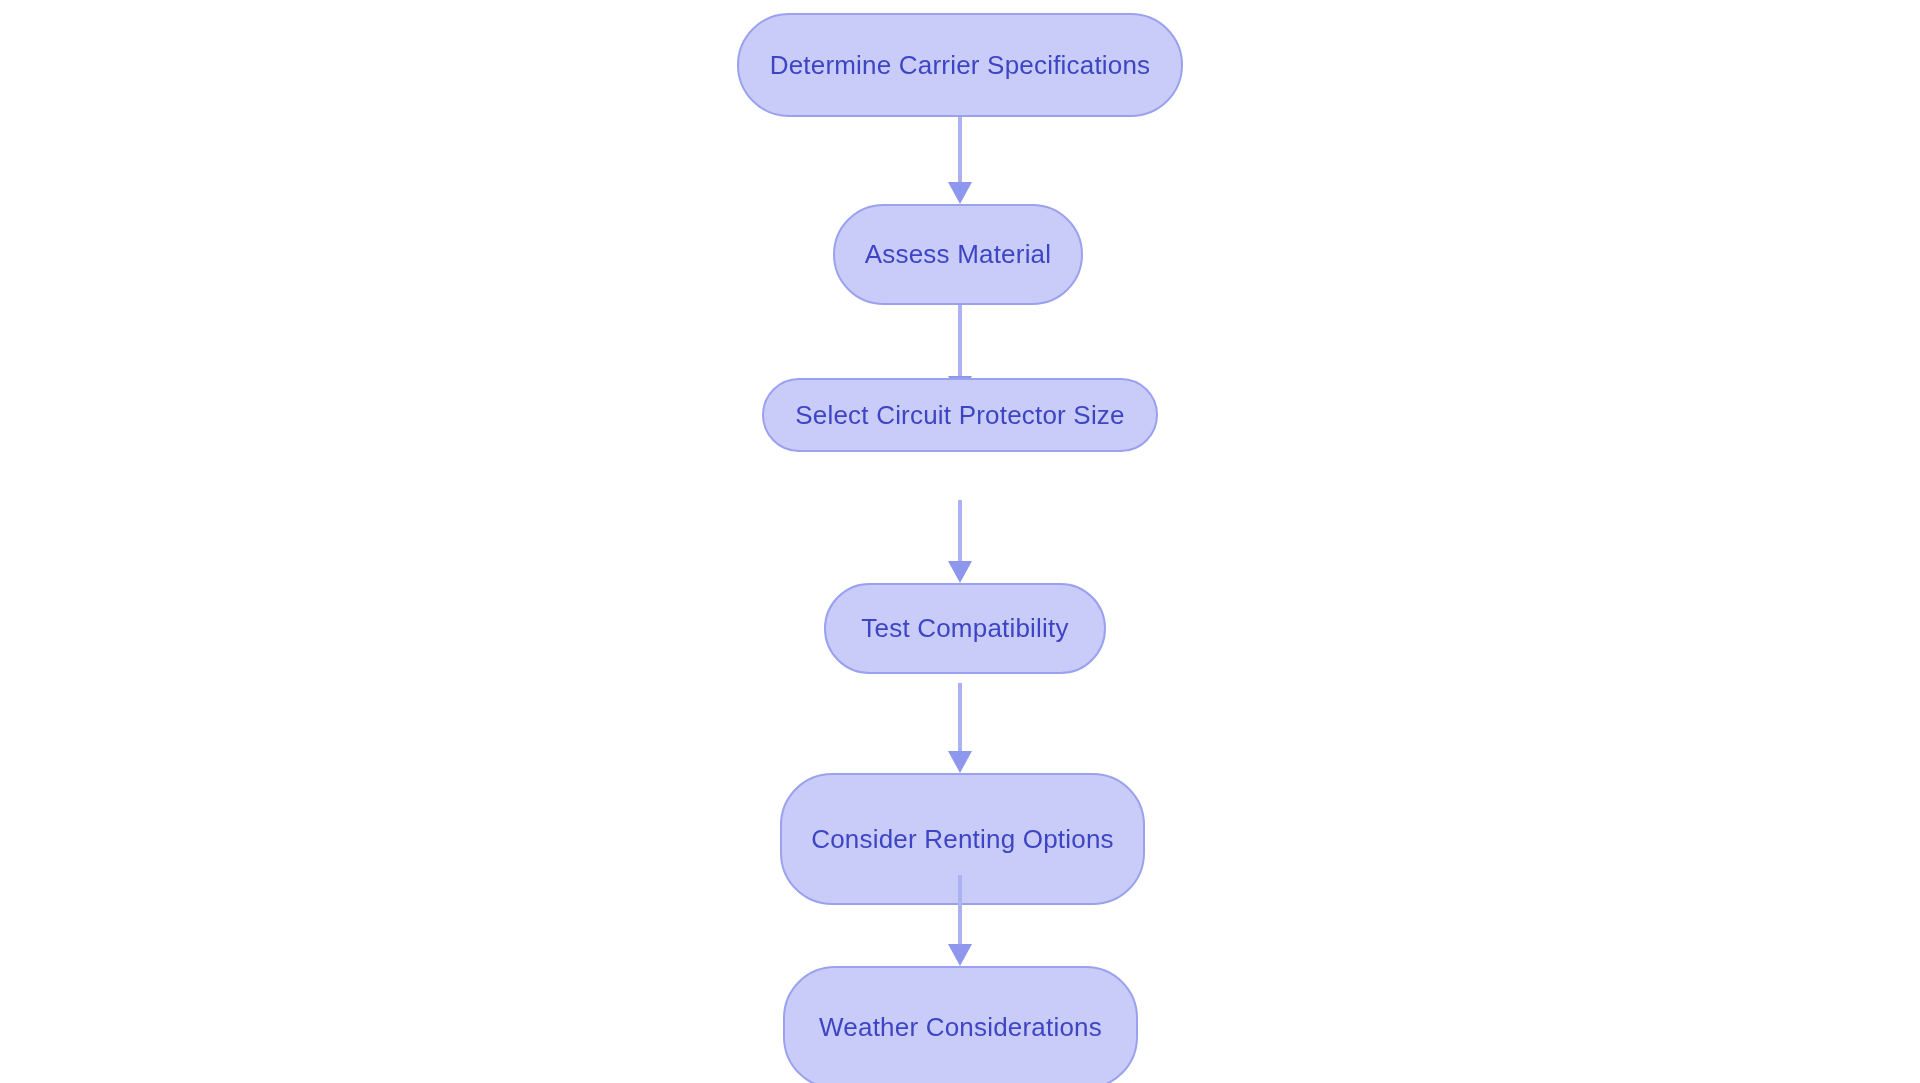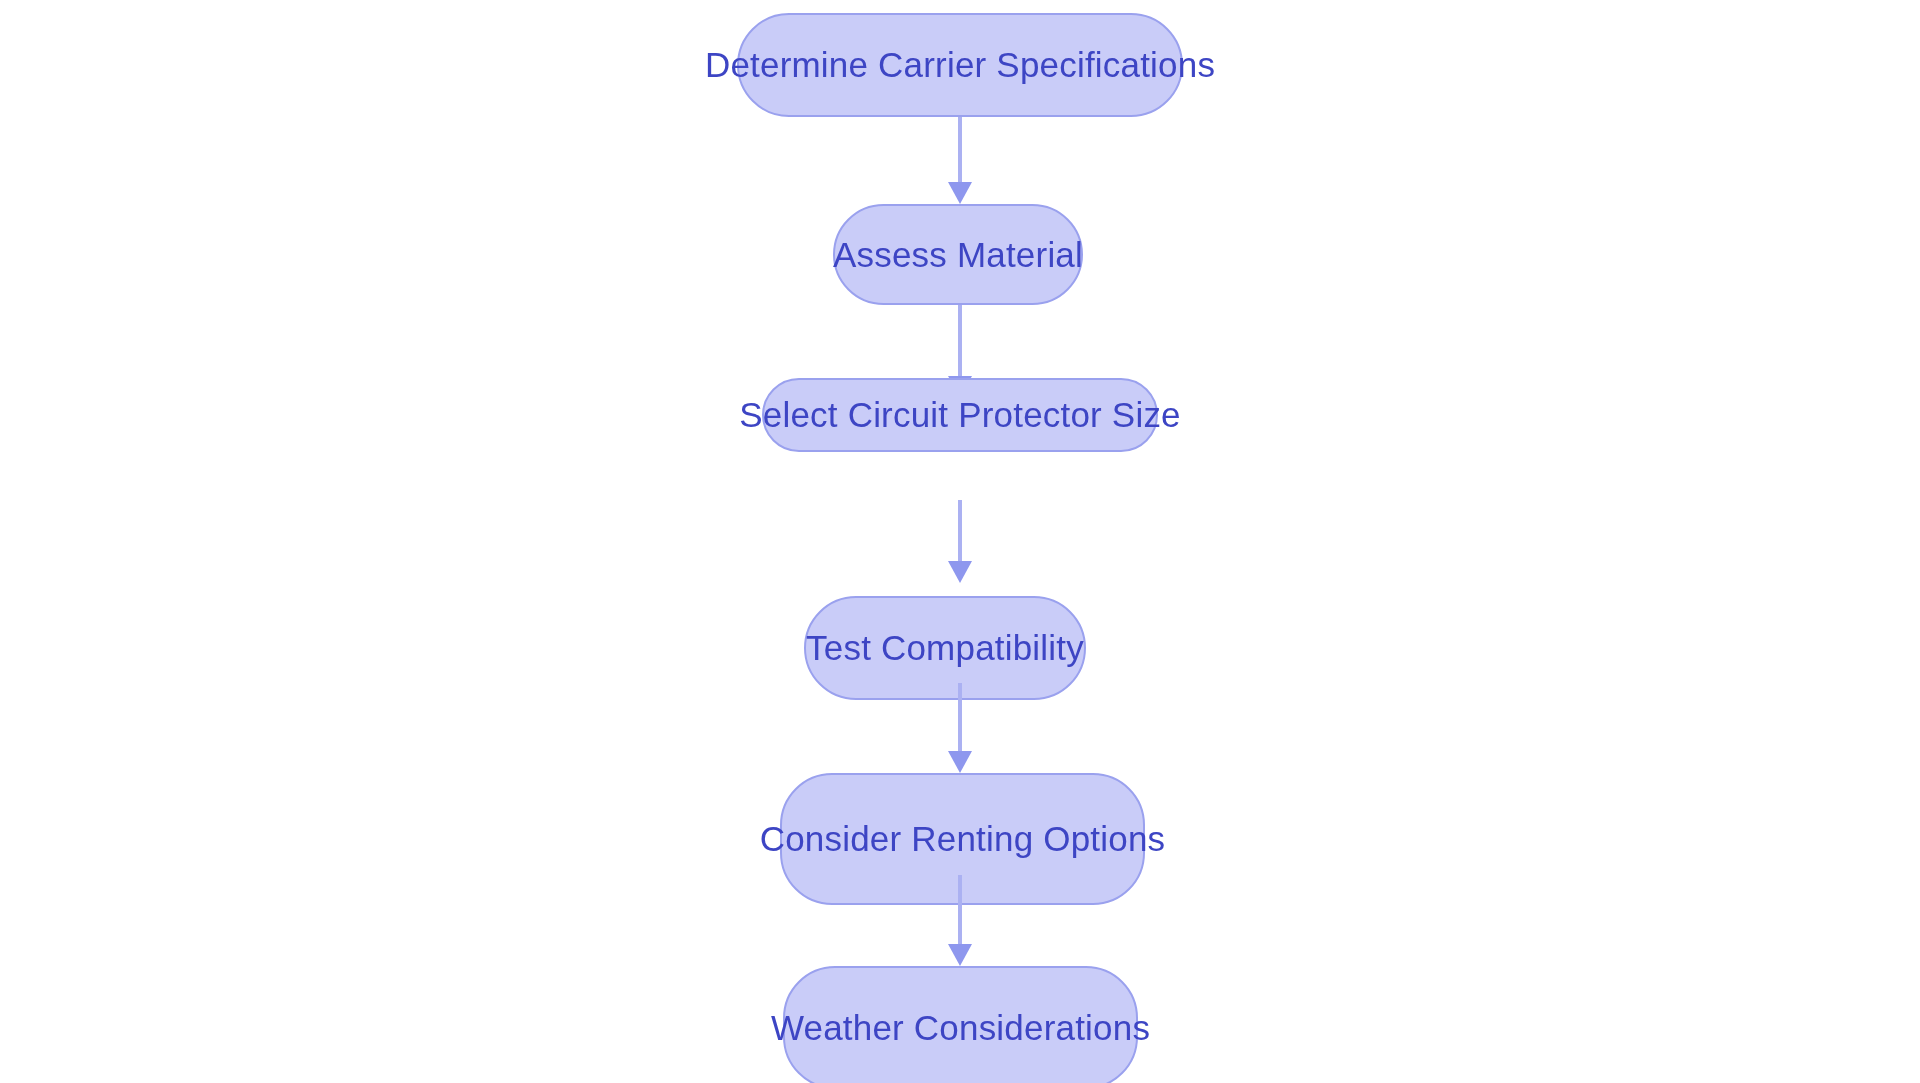--- a/index.html
+++ b/index.html
@@ -15,32 +15,32 @@
     background: var(--canvas-bg, #ffffff);
     overflow: hidden;
   }
   .node {
     position: absolute;
     box-sizing: border-box;
     background: var(--node-fill, #c9ccf8);
     border: 2px solid var(--node-border, #9aa1ee);
     border-radius: 52px;
     color: var(--node-text, #3d45c4);
-    font-size: 35px;
+    font-size: 26px;
     letter-spacing: 0.2px;
     display: flex;
     align-items: center;
     justify-content: center;
     text-align: left;
     white-space: nowrap;
   }
   .node-1 { left: 737px; top: 13px;  width: 446px; height: 104px; }
   .node-2 { left: 833px; top: 204px; width: 250px; height: 101px; }
   .node-3 { left: 762px; top: 378px; width: 396px; height: 74px; }
-  .node-4 { left: 804px; top: 583px; width: 282px; height: 104px; margin-top: 13px; }
+  .node-4 { left: 824px; top: 583px; width: 282px; height: 91px; }
   .node-5 { left: 780px; top: 773px; width: 365px; height: 132px; }
   .node-6 { left: 783px; top: 966px; width: 355px; height: 123px; }
 
   .arrow { position: absolute; }
   .arrow-line {
     position: absolute;
     left: 958px;
     width: 4px;
     background: var(--arrow-line, #abb1f2);
   }

